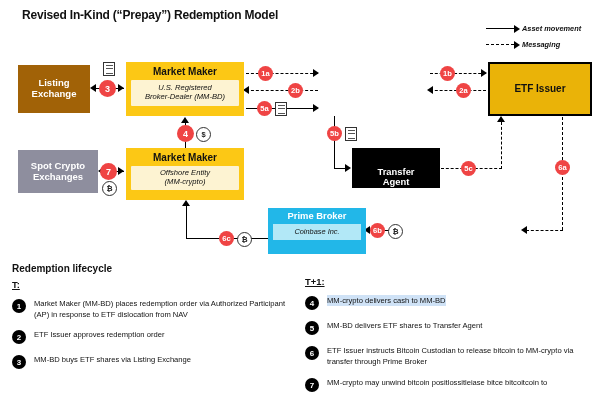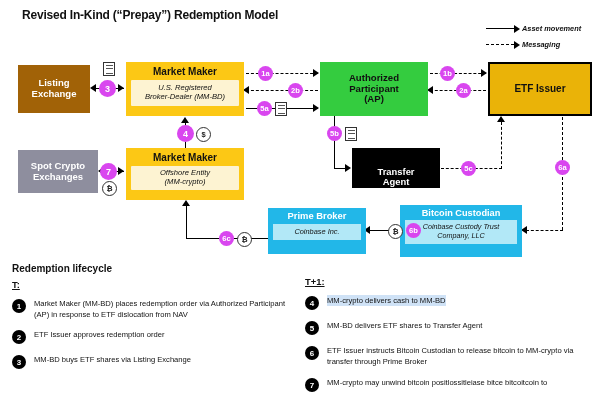--- a/index.html
+++ b/index.html
@@ -129,21 +129,21 @@
   .h-dash{border-top:1.7px dashed #000;height:0;}
   .v-dash{border-left:1.7px dashed #000;width:0;}
 
   .ar{position:absolute;width:0;height:0;}
   .ar-r{border-top:4px solid transparent;border-bottom:4px solid transparent;border-left:6px solid #000;}
   .ar-l{border-top:4px solid transparent;border-bottom:4px solid transparent;border-right:6px solid #000;}
   .ar-u{border-left:4px solid transparent;border-right:4px solid transparent;border-bottom:6px solid #000;}
 
   
   .badge{
-    position:absolute;border-radius:50%;background:#d946ef;color:#fff;
+    position:absolute;border-radius:50%;background:#ef4444;color:#fff;
     display:flex;align-items:center;justify-content:center;
     font-weight:bold;z-index:6;
   }
   .badge.sm{width:15px;height:15px;font-size:7.6px;}
   .badge.md{width:17px;height:17px;font-size:9px;}
 
   
   .coin{
     position:absolute;border-radius:50%;background:#fff;border:1.2px solid #333;
     display:flex;align-items:center;justify-content:center;
@@ -276,51 +276,37 @@
   </div>
 
   <div class="node box-mmc">
     <div class="hdr">Market Maker</div>
     <div class="sub">
       <div>Offshore Entity</div>
       <div>(MM-crypto)</div>
     </div>
   </div>
 
-  <div class="node box-ap">
-    <div class="hdr">
-      <div>Authorized</div>
-      <div>Participant</div>
-      <div>(AP)</div>
-    </div>
-  </div>
 
   <div class="node box-etf">
     <div class="hdr">ETF Issuer</div>
   </div>
 
   <div class="node box-ta">
     <div class="hdr">
       <div>Transfer</div>
       <div>Agent</div>
     </div>
   </div>
 
   <div class="node box-pb">
     <div class="hdr">Prime Broker</div>
     <div class="sub">Coinbase Inc.</div>
   </div>
 
-  <div class="node box-bc">
-    <div class="hdr">Bitcoin Custodian</div>
-    <div class="sub">
-      <div>Coinbase Custody Trust</div>
-      <div>Company, LLC</div>
-    </div>
-  </div>
 
   <div class="badge md" style="left:99px;top:80px;">3</div>
   <div class="doc" style="left:103px;top:62px;"></div>
 
   <div class="badge md" style="left:100px;top:163px;">7</div>
   <div class="coin c13" style="left:102px;top:181px;">₿</div>
 
   <div class="badge md" style="left:177px;top:125px;">4</div>
   <div class="coin c13" style="left:196px;top:127px;">$</div>
 
@@ -331,21 +317,21 @@
 
   <div class="badge sm" style="left:440px;top:66px;">1b</div>
   <div class="badge sm" style="left:456px;top:83px;">2a</div>
 
   <div class="badge sm" style="left:327px;top:126px;">5b</div>
   <div class="doc" style="left:345px;top:127px;"></div>
 
   <div class="badge sm" style="left:461px;top:161px;">5c</div>
   <div class="badge sm" style="left:555px;top:160px;">6a</div>
 
-  <div class="badge sm" style="left:370px;top:223px;margin-left:36px;">6b</div>
+  <div class="badge sm" style="left:370px;top:223px;">6b</div>
   <div class="coin c13" style="left:388px;top:224px;">₿</div>
 
   <div class="badge sm" style="left:219px;top:231px;">6c</div>
   <div class="coin c13" style="left:237px;top:232px;">₿</div>
 
   <div class="lc-title">Redemption lifecycle</div>
 
   <div class="col-t">
     <div class="col-head">T:</div>
 

